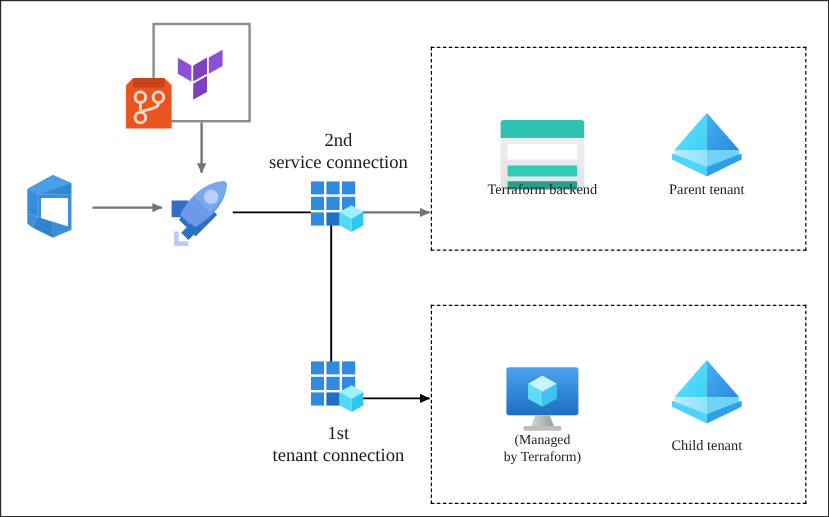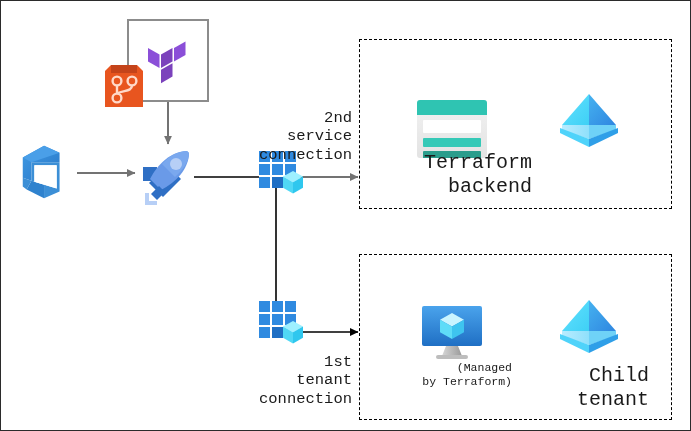--- a/index.html
+++ b/index.html
@@ -38,28 +38,28 @@
   #wires {
     position: absolute;
     left: 0; top: 0;
     width: 691px; height: 431px;
     pointer-events: none;
   }
 
   
   .lbl {
     position: absolute;
-    text-align: right;
+    text-align: center;
     color: #1a1a1a;
     line-height: 1.18;
     white-space: pre-line;
-    font-family: Liberation Mono, monospace;
+    font-family: Liberation Serif, serif;
   }
   .lbl-conn { font-size: 15.5px; }
-  .lbl-item { font-size: 20px; }
+  .lbl-item { font-size: 12px; }
   .lbl-small { font-size: 11.5px; line-height: 1.2; }
 
   
   .icon { position: absolute; }
 
   
   .tfb {
     width: 70px; height: 58px;
     background: linear-gradient(180deg,#f2f2f2 0%, #e3e3e3 100%);
     border-radius: 3px;
@@ -264,19 +264,20 @@
   </div>
 
   <div class="lbl lbl-conn" style="left:211px; top:108px; width:140px;">2nd
 service connection</div>
 
   <div class="lbl lbl-conn" style="left:211px; top:352px; width:140px;">1st
 tenant connection</div>
 
   <div class="lbl lbl-item" style="left:371px; top:150px; width:160px;">Terraform backend</div>
 
+  <div class="lbl lbl-item" style="left:528px; top:150px; width:120px;">Parent tenant</div>
 
   <div class="lbl lbl-small" style="left:391px; top:360px; width:120px;">(Managed
 by Terraform)</div>
 
   <div class="lbl lbl-item" style="left:528px; top:363px; width:120px;">Child tenant</div>
 
 </div>
 
 </body></html>

